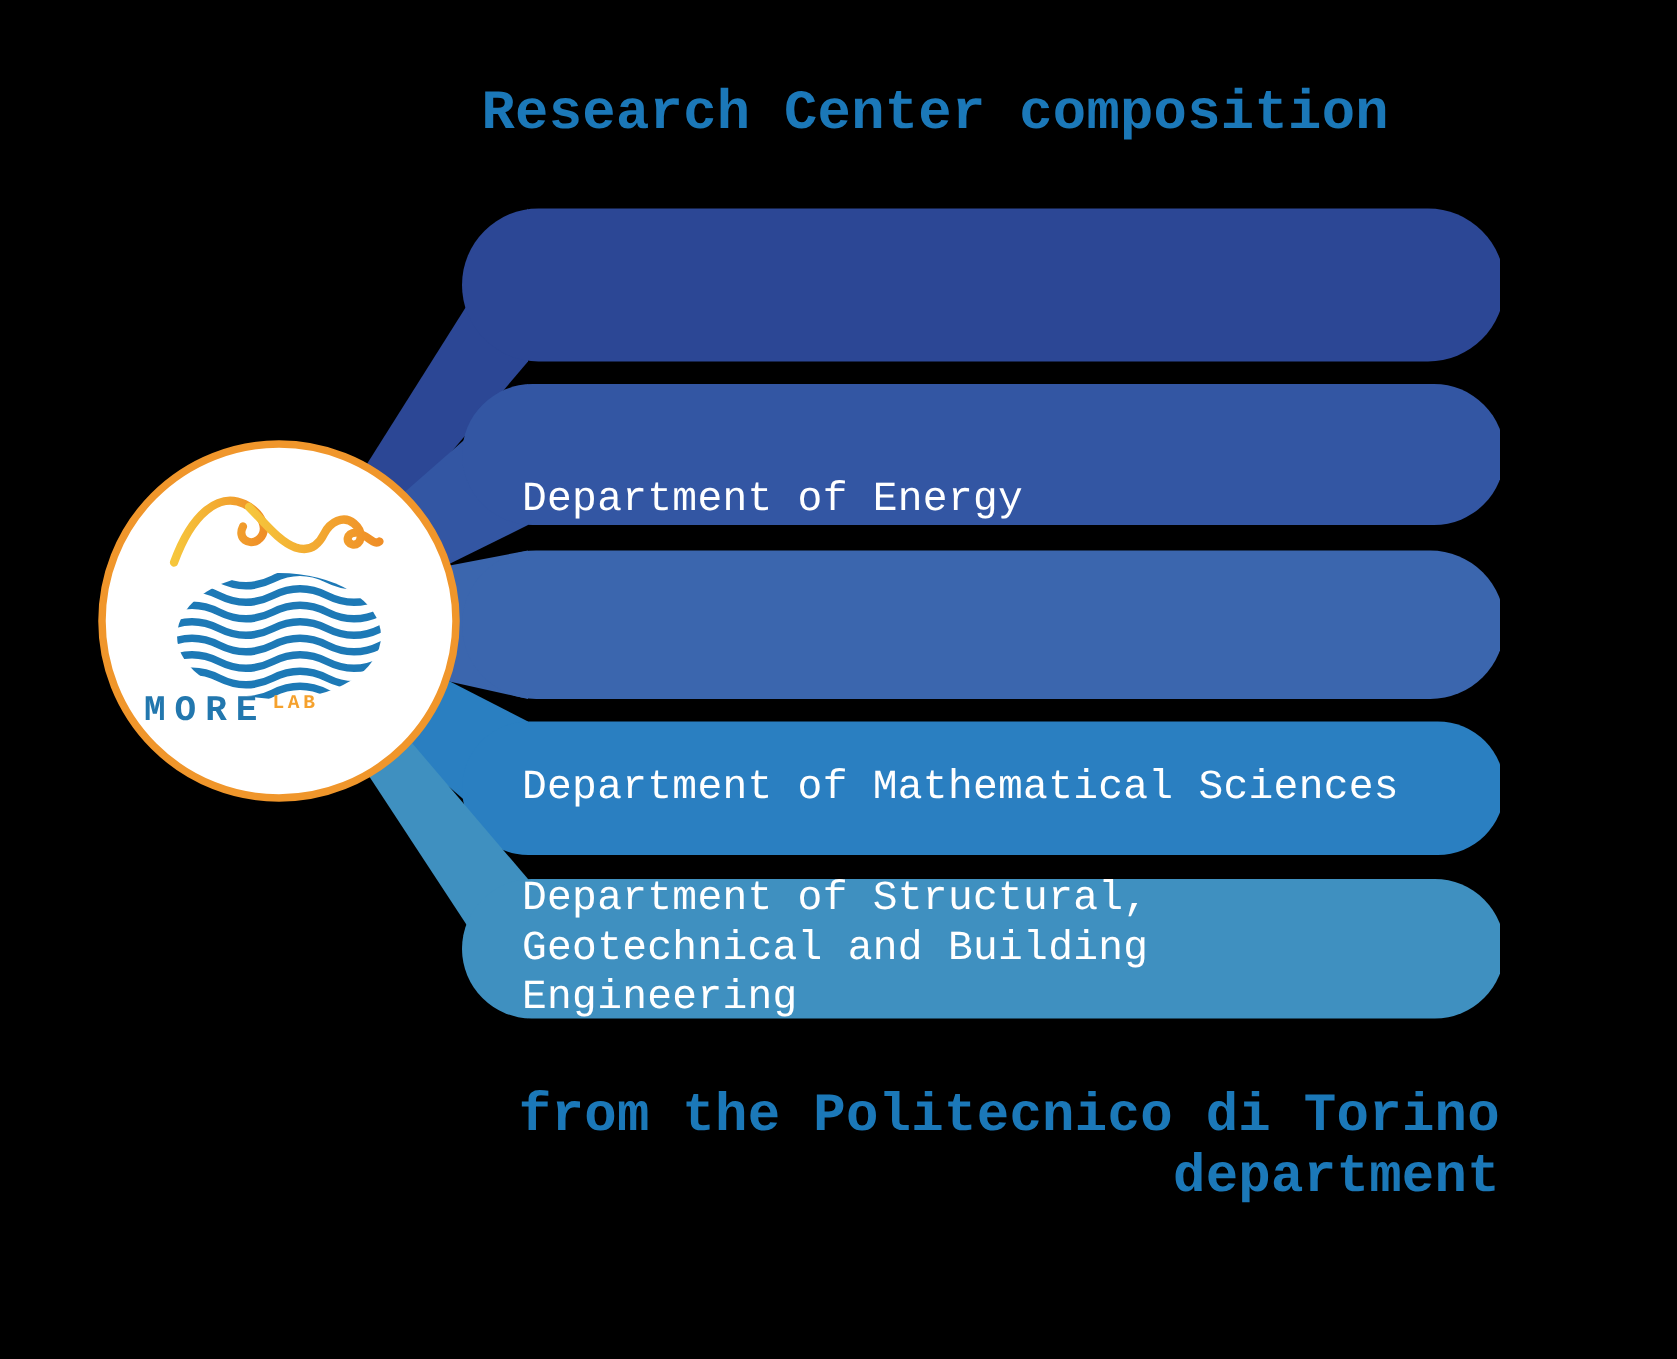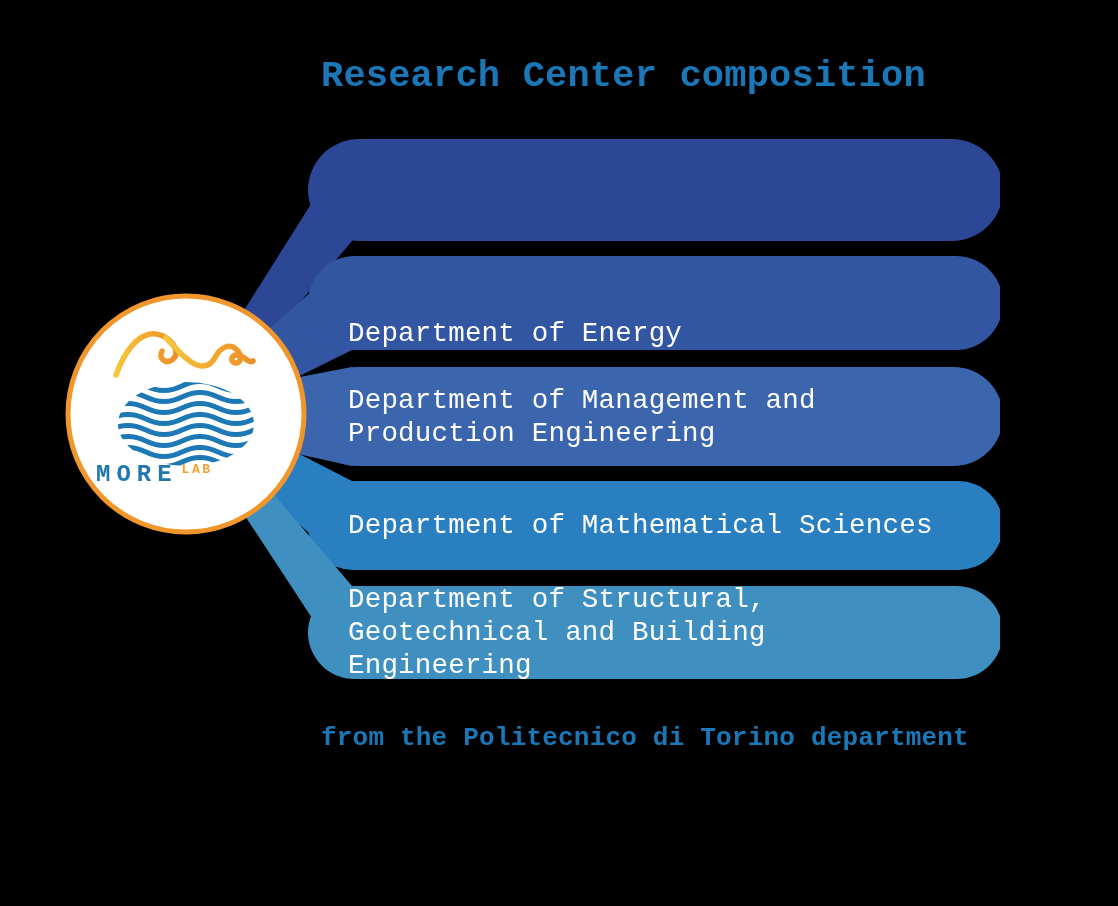--- a/index.html
+++ b/index.html
@@ -27,21 +27,21 @@
   }
   #logo-wordmark .more{
     font-size:24px;color:#2277ae;letter-spacing:6px;font-weight:600;
   }
   #logo-wordmark .lab{
     font-size:13px;color:#f5a12d;letter-spacing:2.5px;font-weight:700;
     position:relative;top:-8px;margin-left:4px;
   }
   #footer-heading{
     position:absolute;left:321px;top:723px;
-    font-size:26px;font-weight:700;color:#1b78b8;letter-spacing:0.2px;
+    font-size:36px;font-weight:700;color:#1b78b8;letter-spacing:0.2px;text-align:right;
   }
   #footer-note{
     position:absolute;left:321px;top:781px;width:700px;
     font-size:22.5px;font-style:italic;font-weight:600;color:#f59c2d;line-height:1.3;
   }
 </style>
 </head>
 <body>
 
 <div id="stage">
@@ -99,23 +99,20 @@
     </g>
   </svg>
 
   <div id="logo-wordmark">
     <span class="more">MORE</span><span class="lab">LAB</span>
   </div>
 
   <div class="dept-label dl-2">
     <span>Department of Energy</span>
   </div>
-  <div class="dept-label dl-3">
-    <span>Department of Management and Production Engineering</span>
-  </div>
   <div class="dept-label dl-4">
     <span>Department of Mathematical Sciences</span>
   </div>
   <div class="dept-label dl-5">
     <span>Department of Structural, Geotechnical and Building Engineering</span>
   </div>
 
   <div id="footer-heading">from the Politecnico di Torino department</div>
 
 </div>

